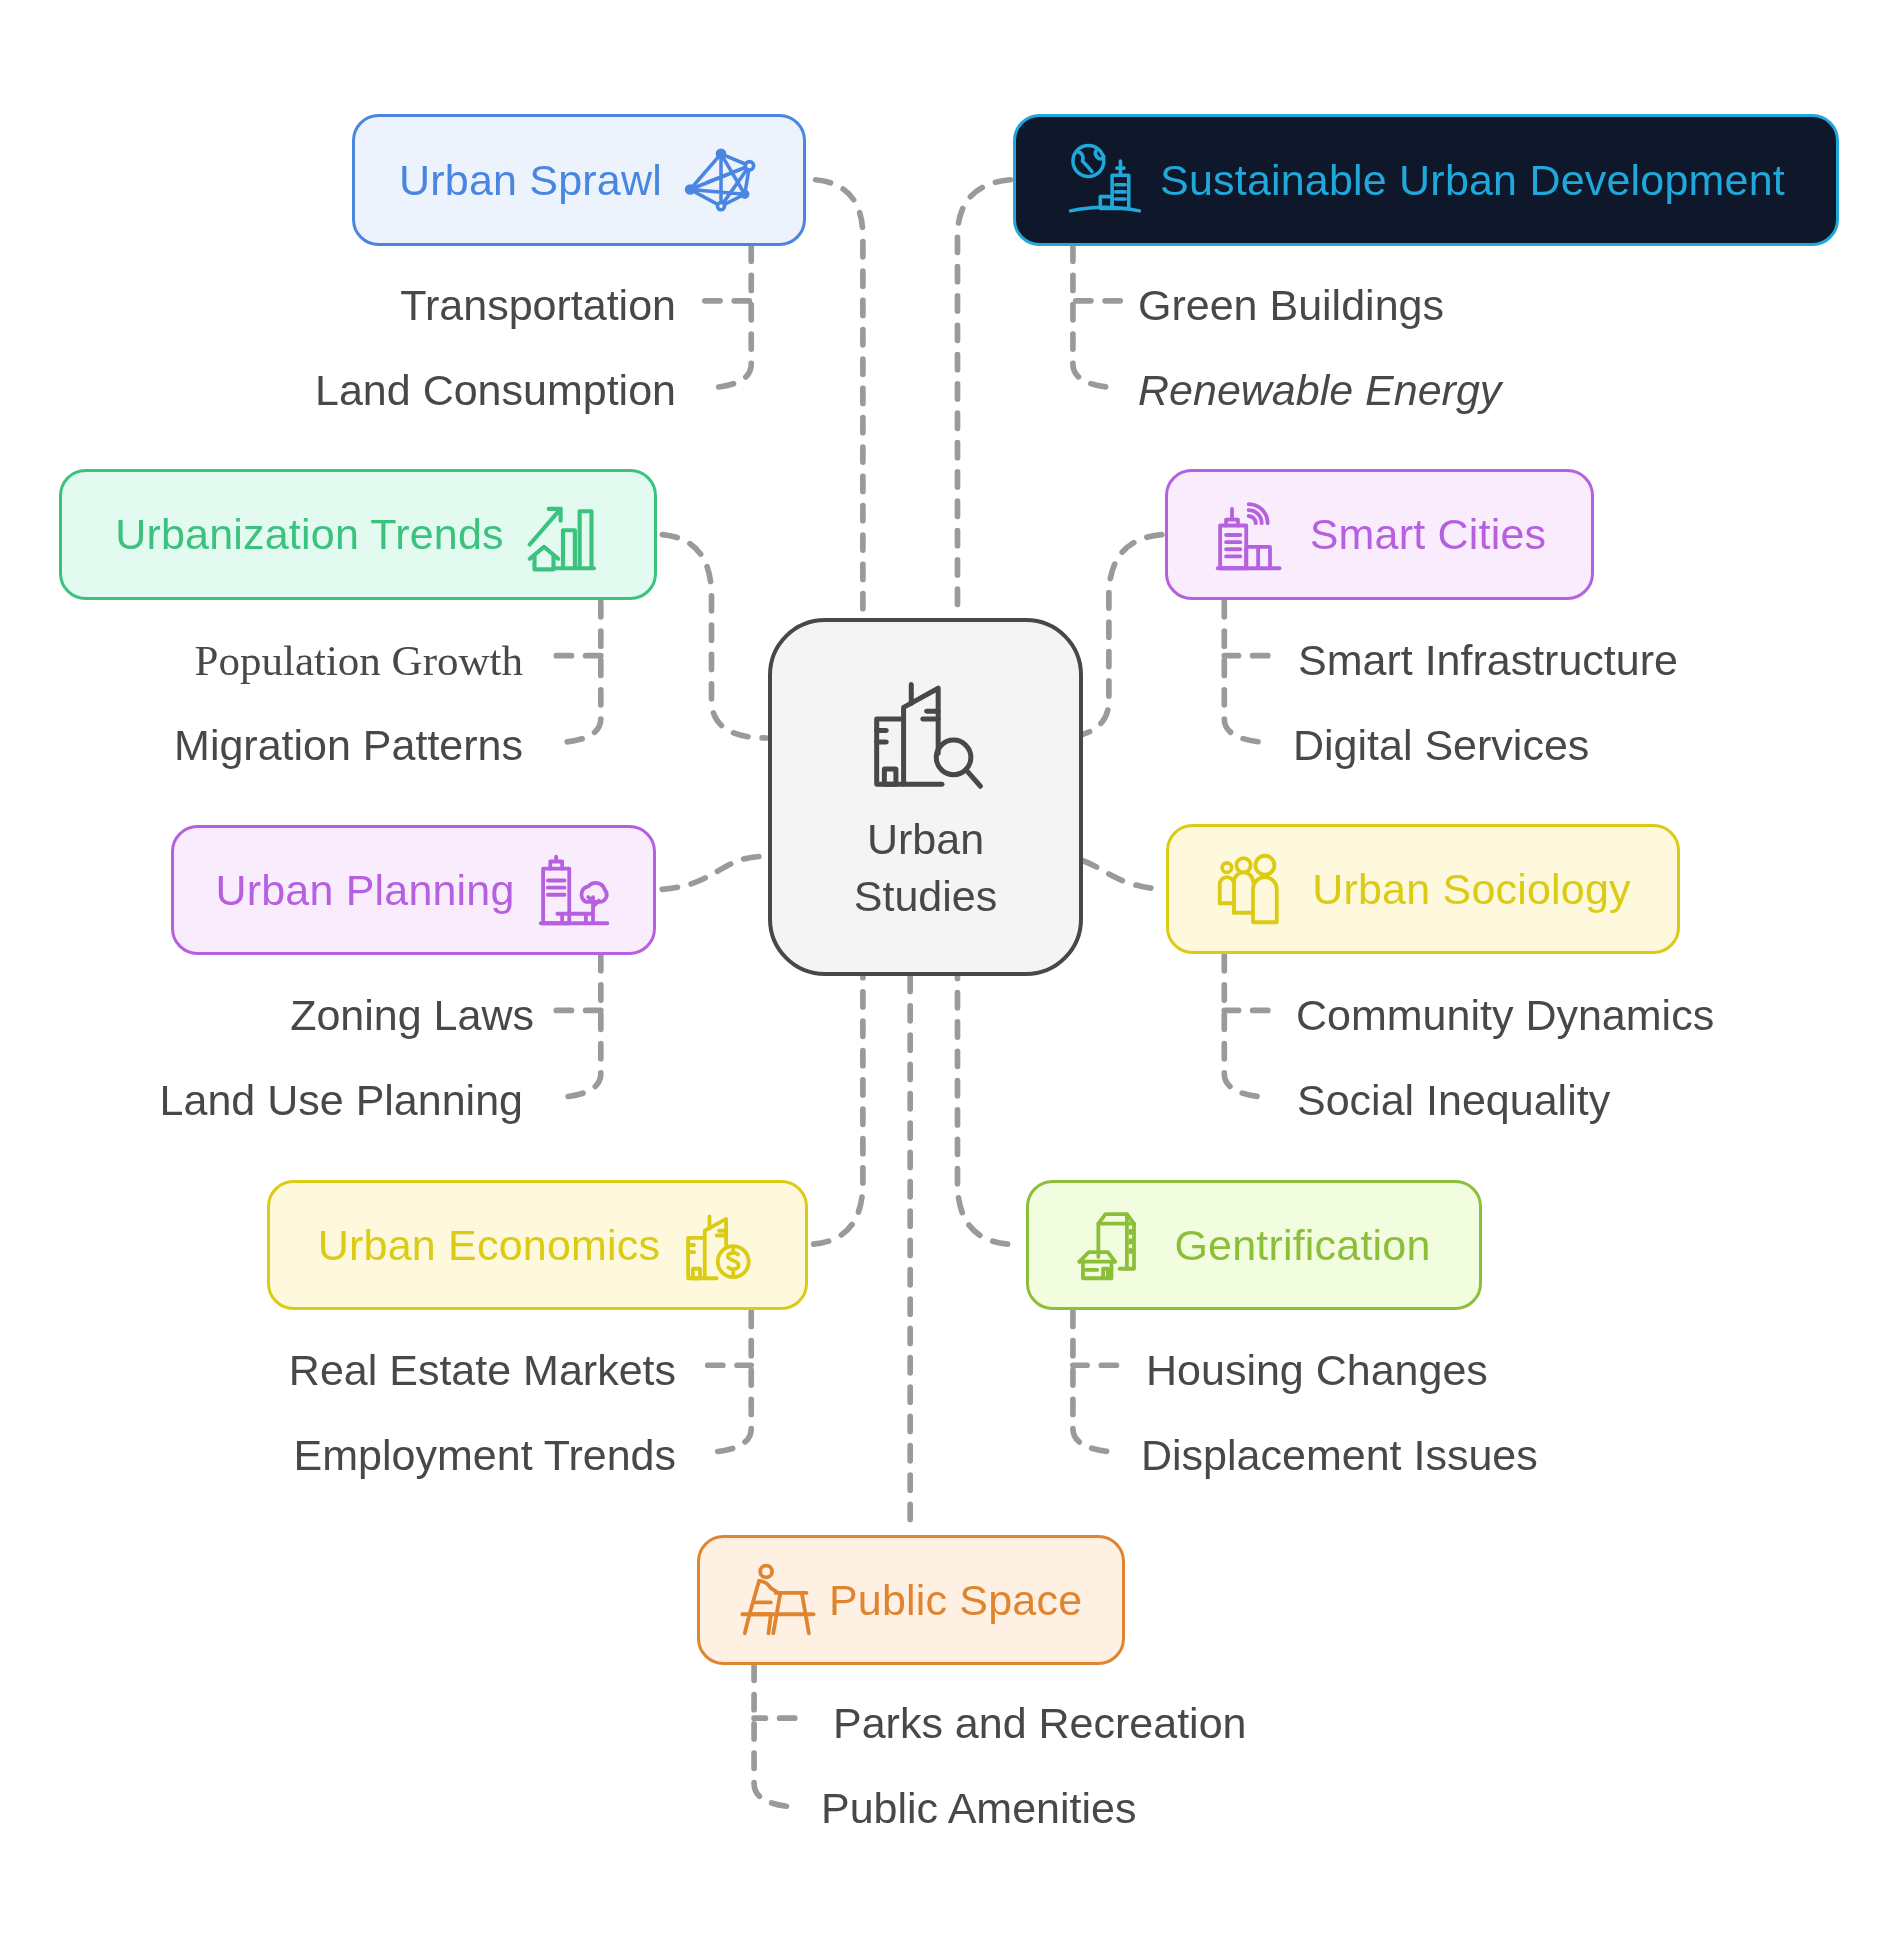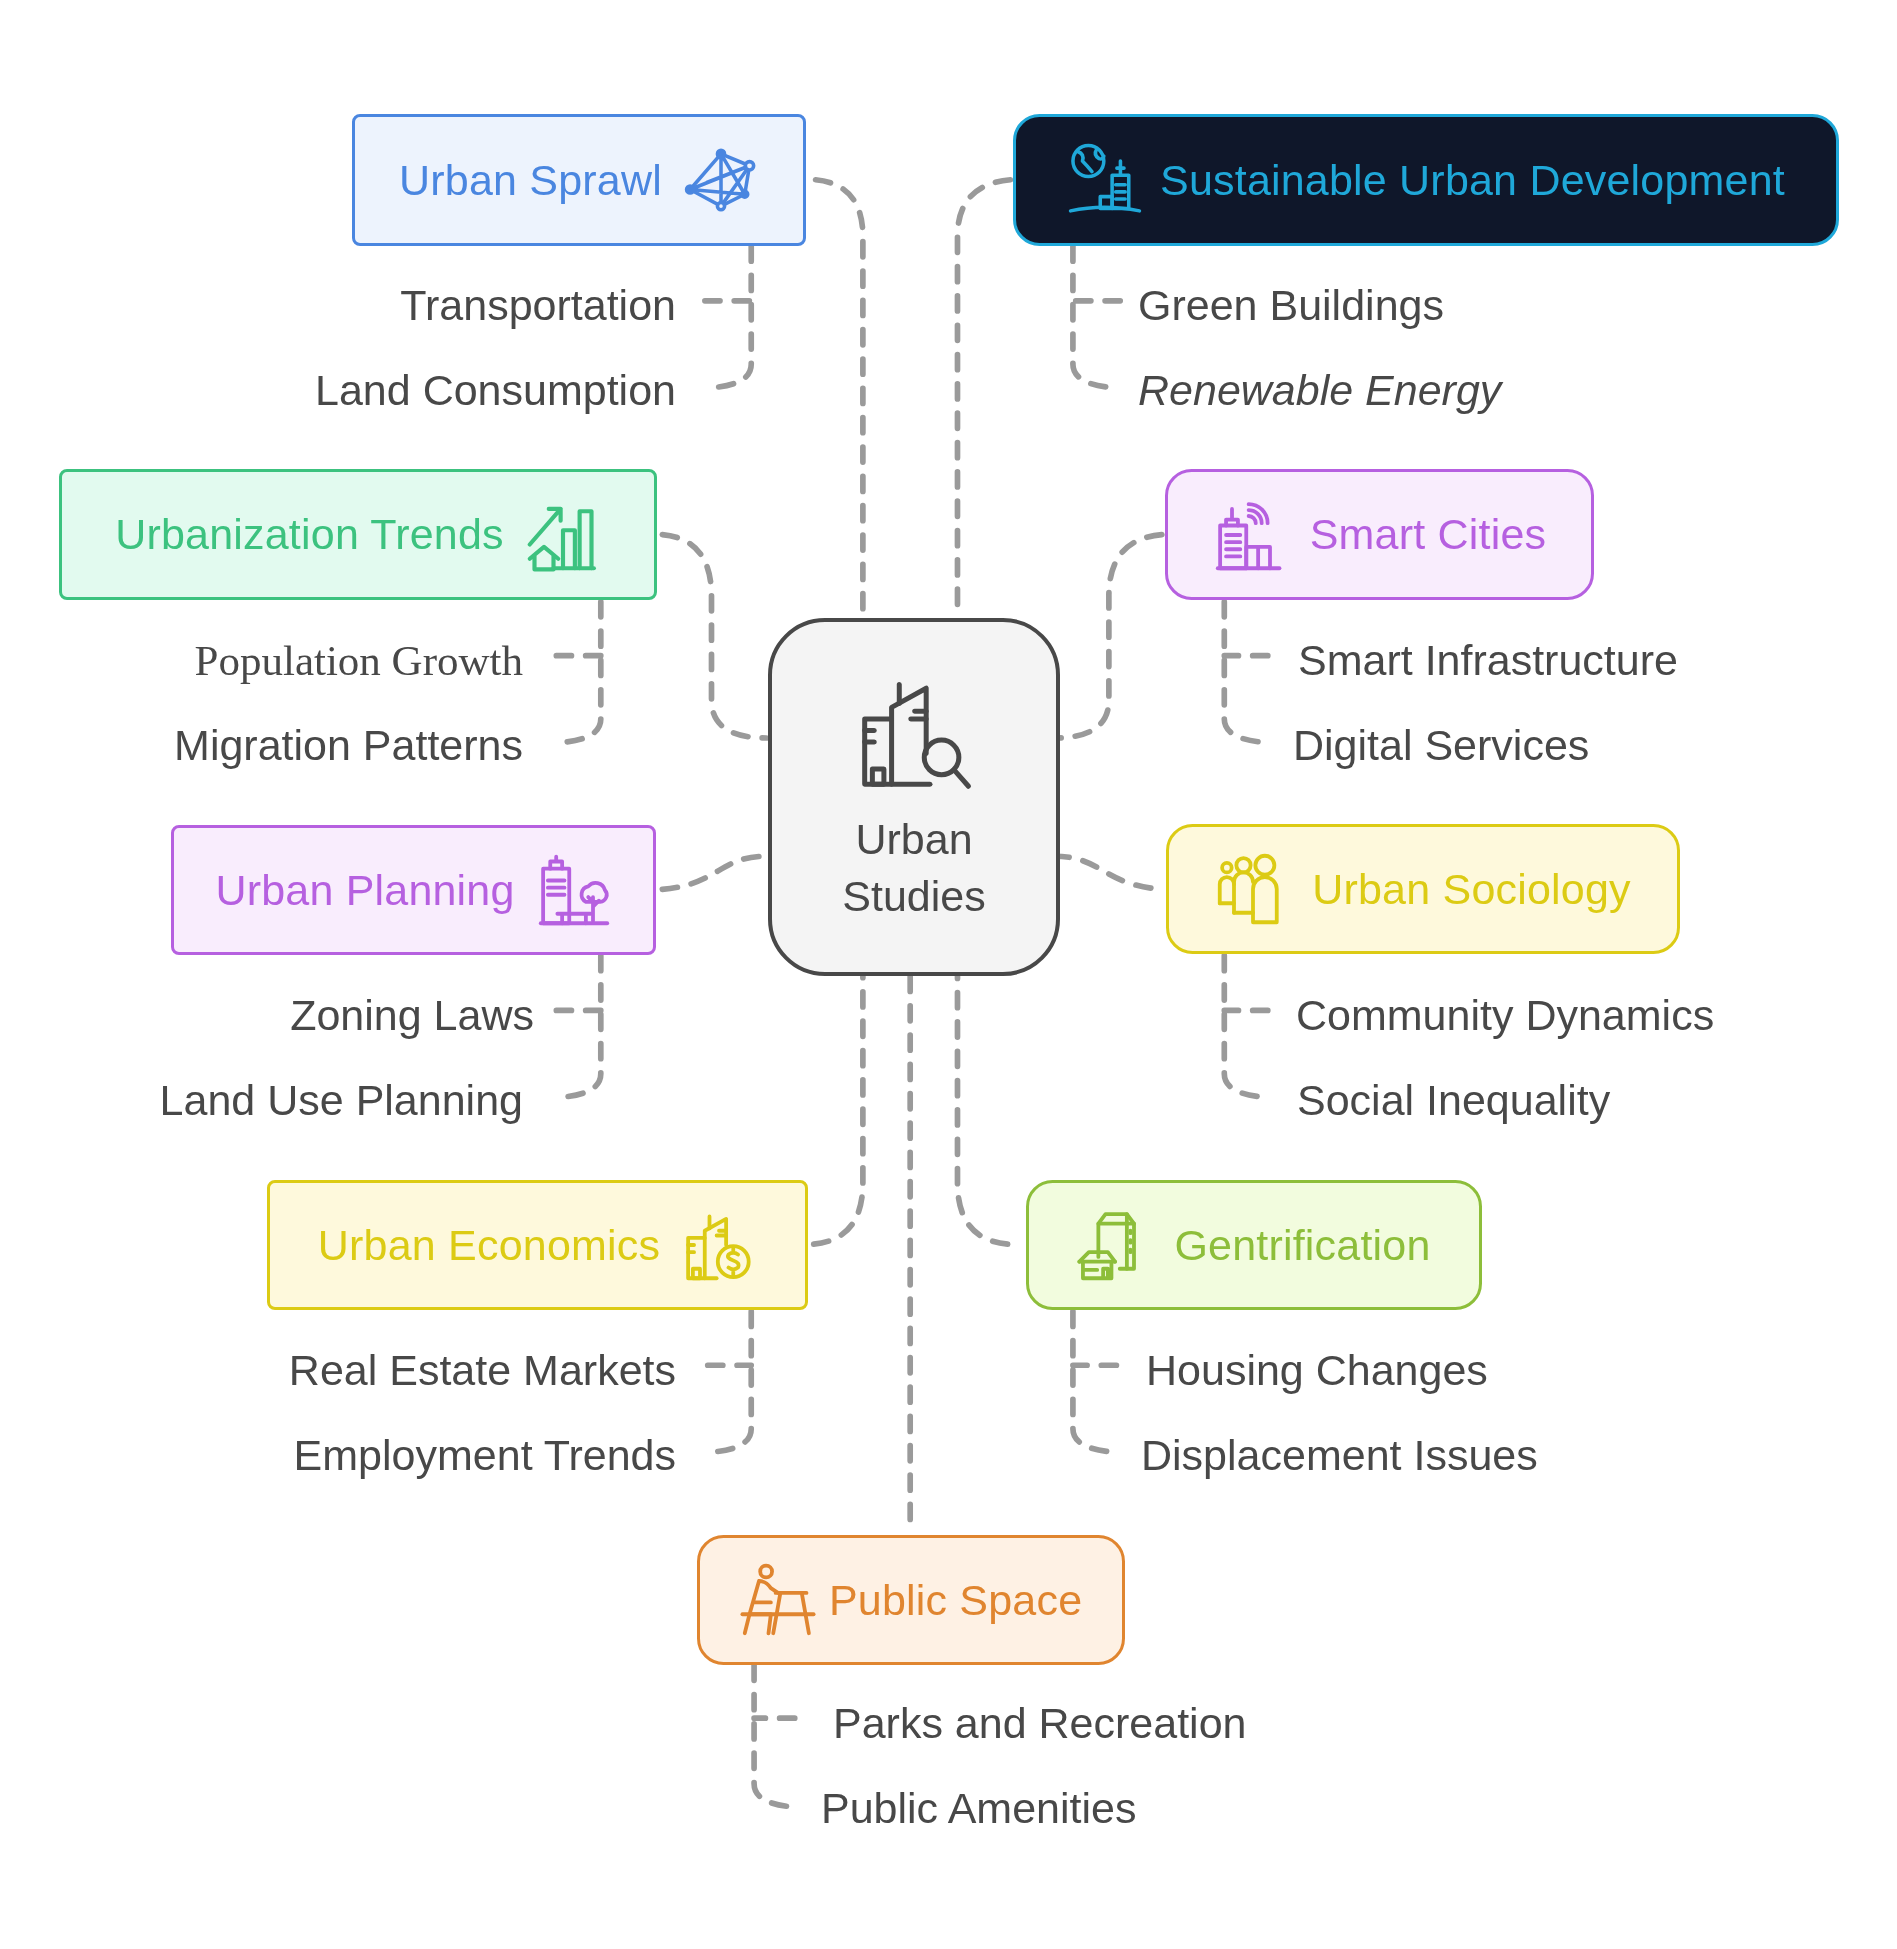--- a/index.html
+++ b/index.html
@@ -4,26 +4,26 @@
 <style>
   html, body { margin: 0; padding: 0; background: #ffffff; }
   body { width: 1897px; height: 1949px; position: relative; overflow: hidden;
          font-family: "Liberation Sans", "DejaVu Sans", sans-serif; }
   #connectors { position: absolute; left: 0; top: 0; width: 1897px; height: 1949px; }
   .topic {
     position: absolute; box-sizing: border-box; border-width: 3.8px; border-style: solid;
     border-radius: 26.5px; display: flex; align-items: center; gap: 21px;
     font-size: 43px; white-space: nowrap;
   }
-  .topic.icon-right { justify-content: center; border-radius: 8px; }
+  .topic.icon-right { justify-content: center; }
   .topic.icon-left { justify-content: center; }
   .topic .icon { width: 76px; height: 76px; flex: 0 0 auto; display: block; }
   .topic .label { display: block; letter-spacing: 0.2px; }
   .center {
-    position: absolute; left: 768px; top: 618px; width: 292px; height: 358px;
+    position: absolute; left: 768px; top: 618px; width: 315px; height: 358px;
     box-sizing: border-box; border: 4.7px solid #484848; border-radius: 57px;
     background: #f4f4f4; display: flex; flex-direction: column; align-items: center;
     justify-content: center; color: #484848; font-size: 43px; line-height: 57px; text-align: center;
   }
   .center .icon { width: 123px; height: 123px; margin-bottom: 19px; margin-left: 9.5px; }
   .sub {
     position: absolute; color: #484848; font-size: 43px; white-space: nowrap; line-height: 1;
   }
   .sub.right-align { text-align: right; }
 </style>

